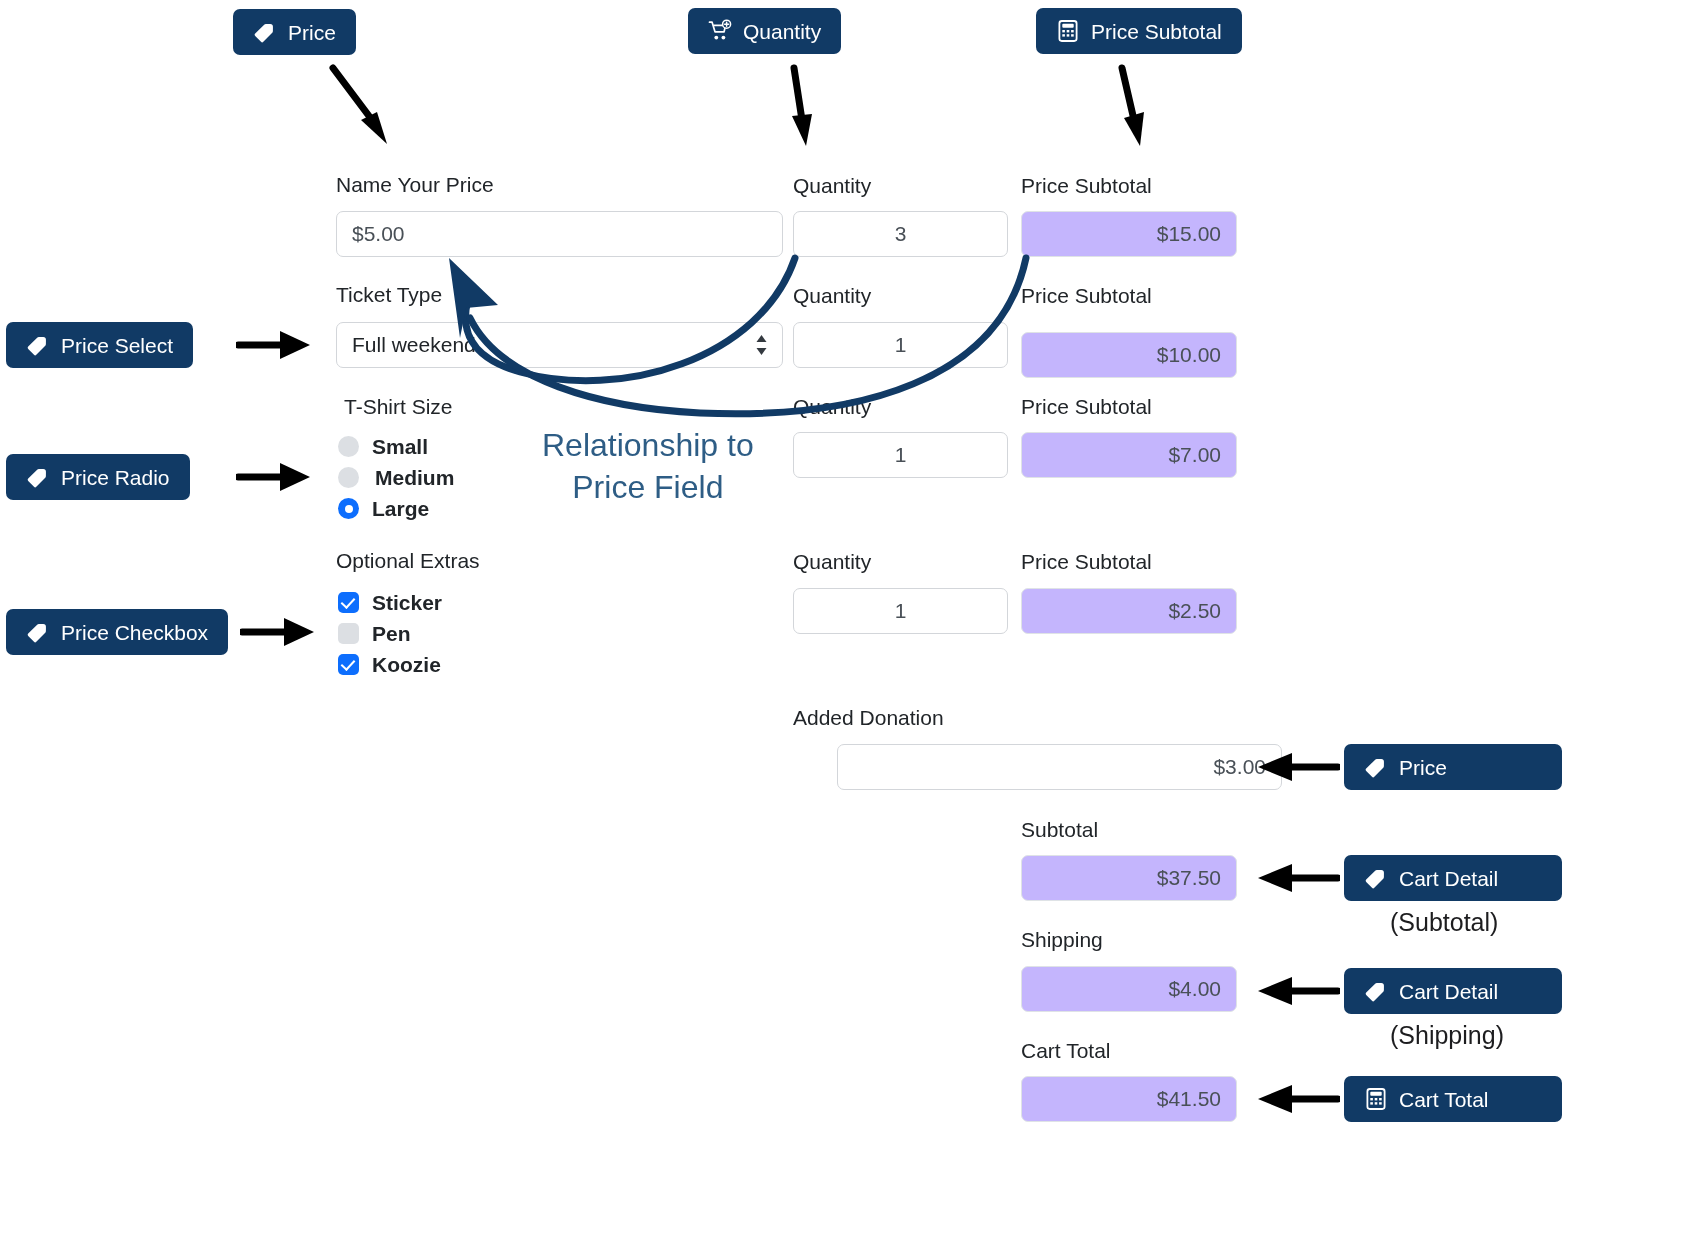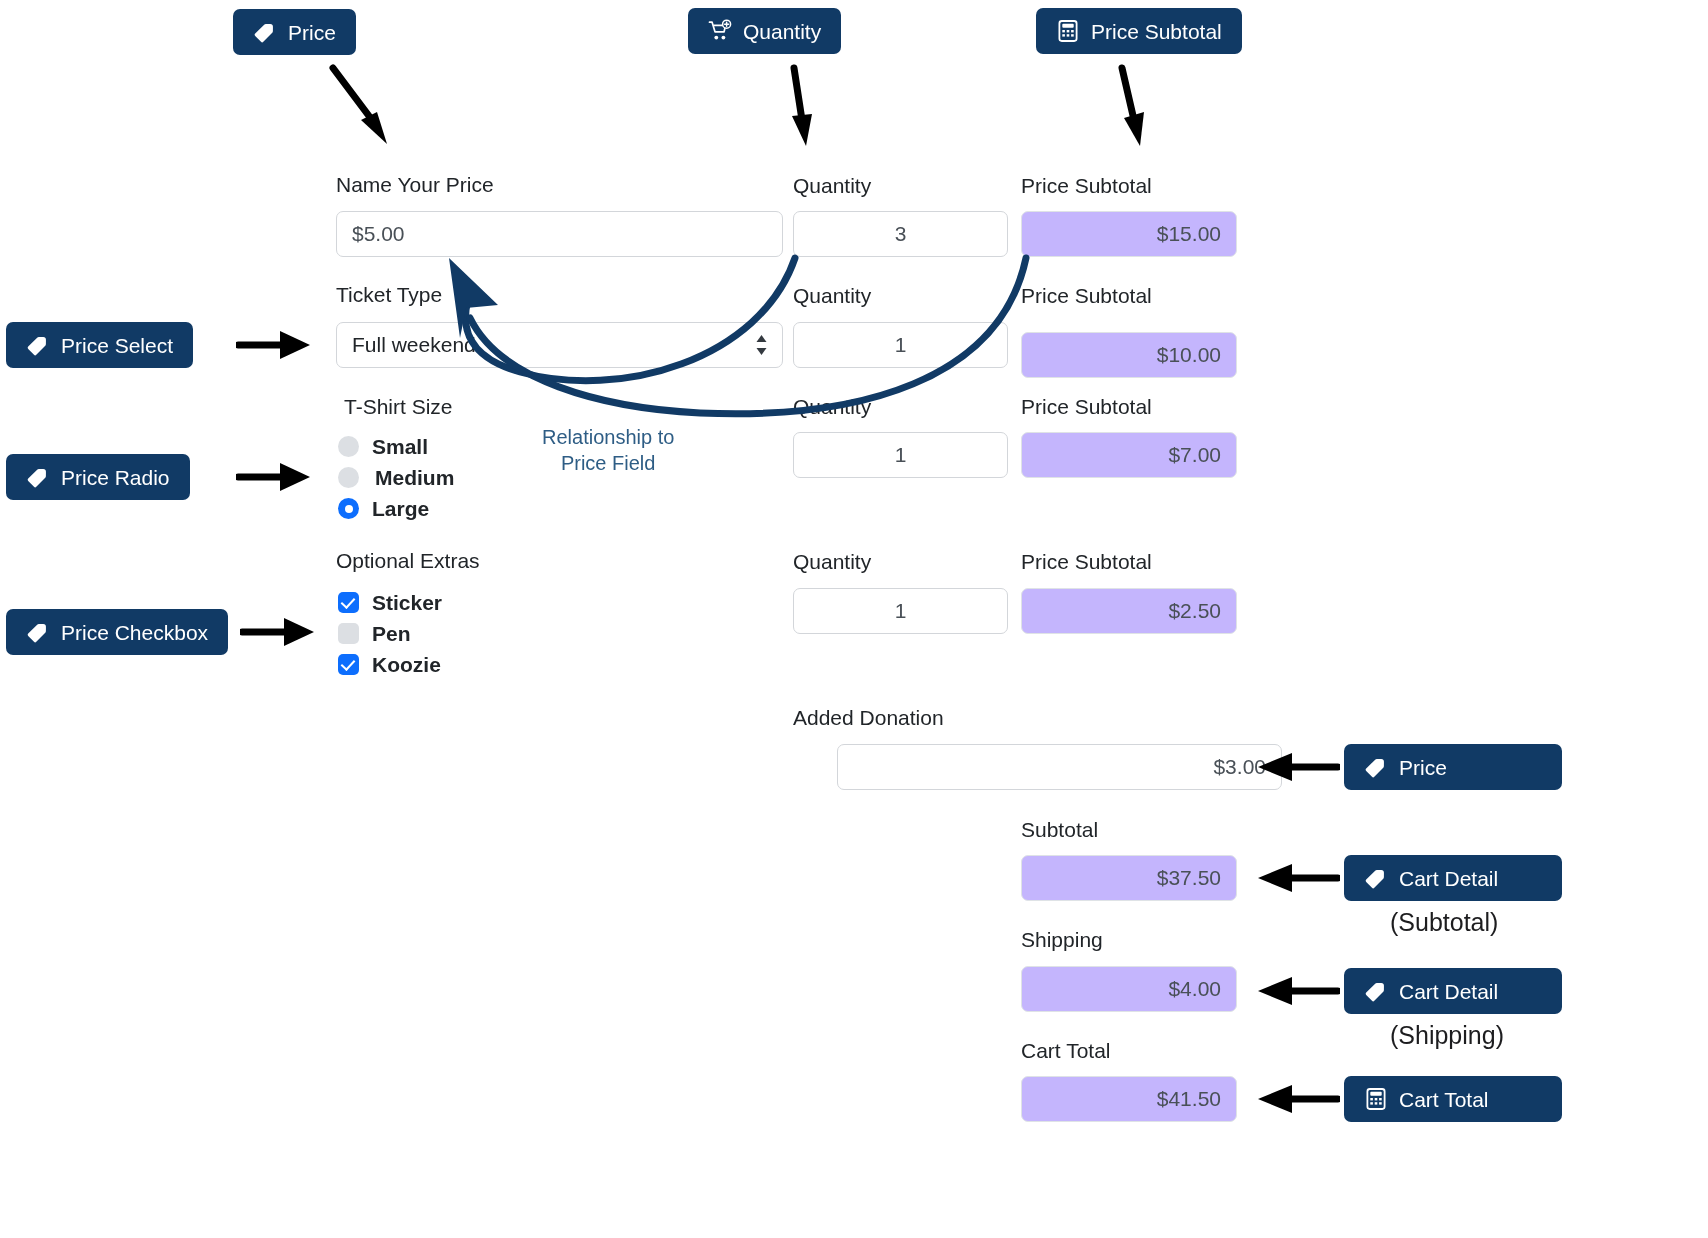--- a/index.html
+++ b/index.html
@@ -84,21 +84,21 @@
   .cbox.on:after{
     content:"";position:absolute;left:6px;top:2.5px;
     width:6px;height:11px;border:solid #ffffff;border-width:0 2.4px 2.4px 0;
     transform:rotate(43deg);
   }
 
   
   .rel-text{
     position:absolute;
     text-align:center;
-    font-size:20px;
+    font-size:32px;
     line-height:1.32;
     color:#2e5d85;
     white-space:nowrap;
   }
   .rel-curve{position:absolute;left:0;top:0;pointer-events:none;}
 </style>
 </head>
 <body>
 
 <div class="badge" style="left:233px;top:9px;">

